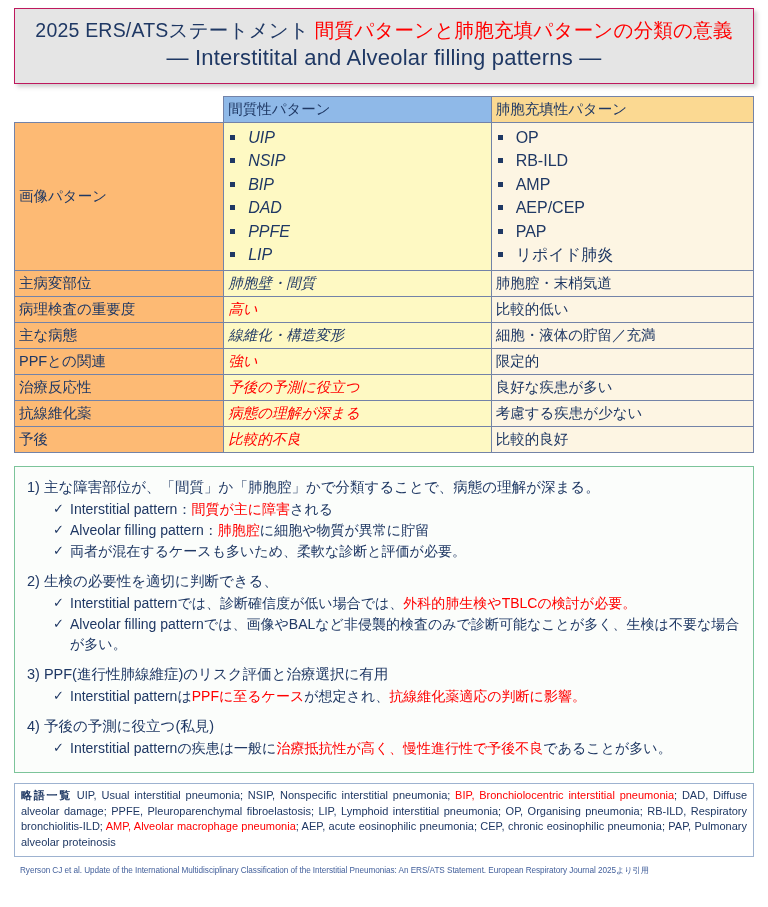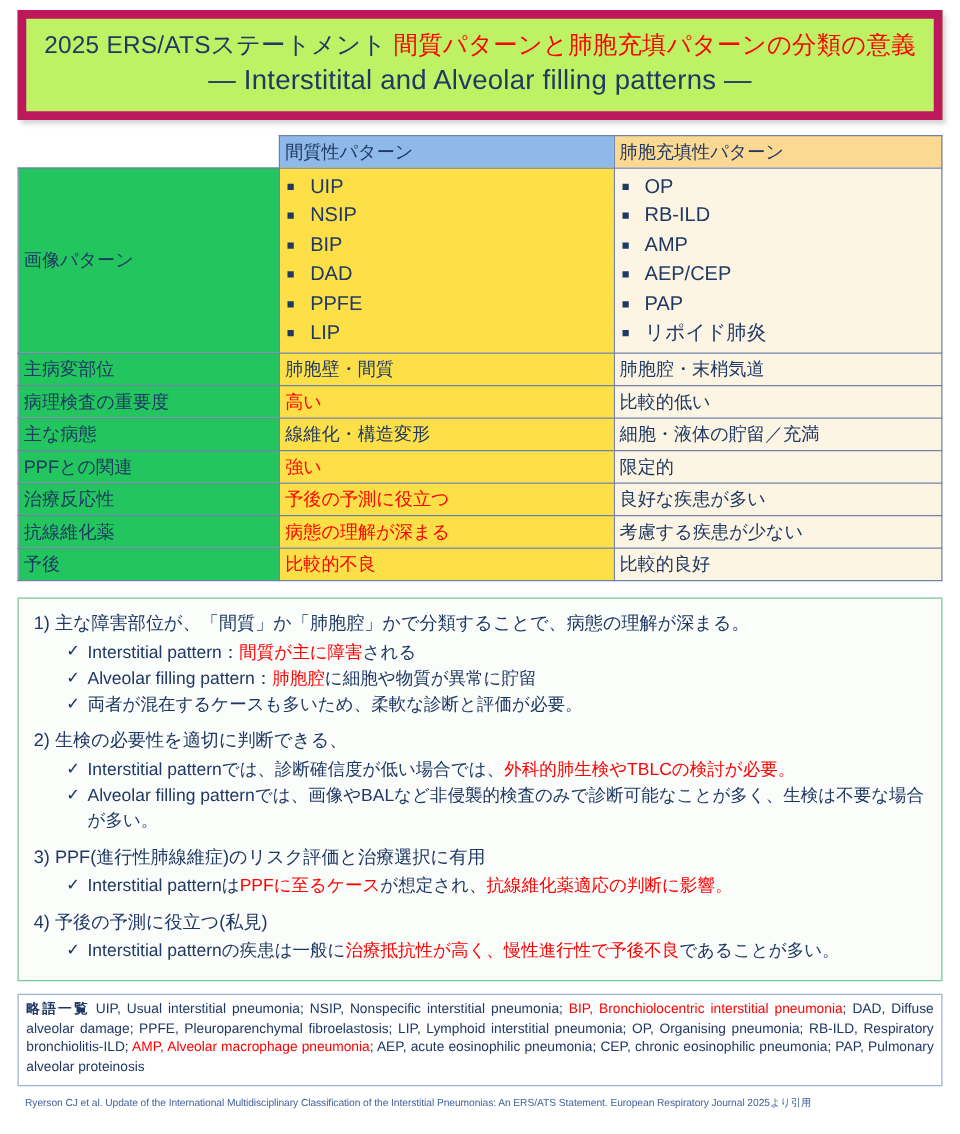--- a/index.html
+++ b/index.html
@@ -10,22 +10,22 @@
     background: #ffffff;
     font-family: "Liberation Sans", "DejaVu Sans", sans-serif;
     color: #1F3864;
     overflow: hidden;
     position: relative;
   }
 
   
   .title-box {
     margin: 8px 14px 0 14px;
-    background: #bef264;
-    border: 7px solid #be185d;
+    background: #e5e5e5;
+    border: 1px solid #be185d;
     box-shadow: 3px 3px 4px rgba(120,120,120,0.35);
     padding: 9px 10px 11px 10px;
     text-align: center;
   }
   .title-line1 {
     font-size: 19.5px;
     letter-spacing: .2px;
     white-space: nowrap;
     line-height: 1.25;
   }
@@ -68,25 +68,25 @@
     font-size: 15px;
     padding: 5px 4px;
   }
   th.h-alv {
     background: #FBD992;
     font-size: 15px;
     padding: 5px 4px;
   }
 
   td.lbl {
-    background: #22c55e;
+    background: #fdba74;
     font-size: 15px;
     margin-top: 15px;
   }
-  td.v-int { background: #fde047; }
+  td.v-int { background: #fef9c3; font-style: italic; }
   td.v-alv { background: #FDF5E3; }
 
   td.list-cell {
     text-align: left;
     padding: 7px 0 7px 26px;
   }
   td.list-cell ul { list-style: none; }
   td.list-cell li {
     font-size: 16px;
     line-height: 1.47;

